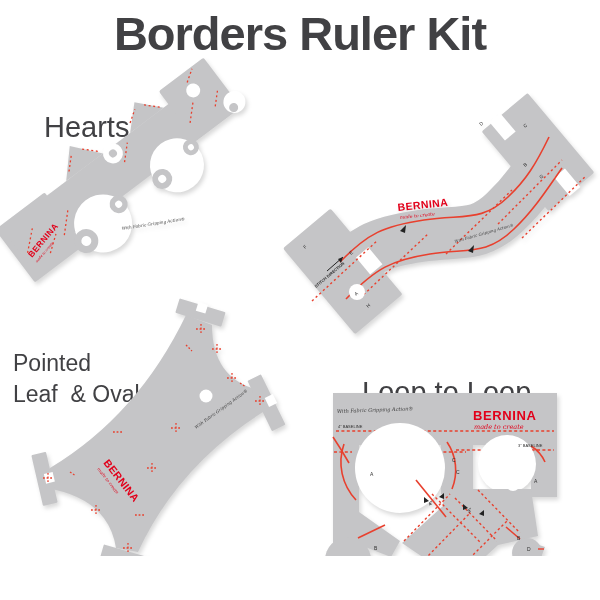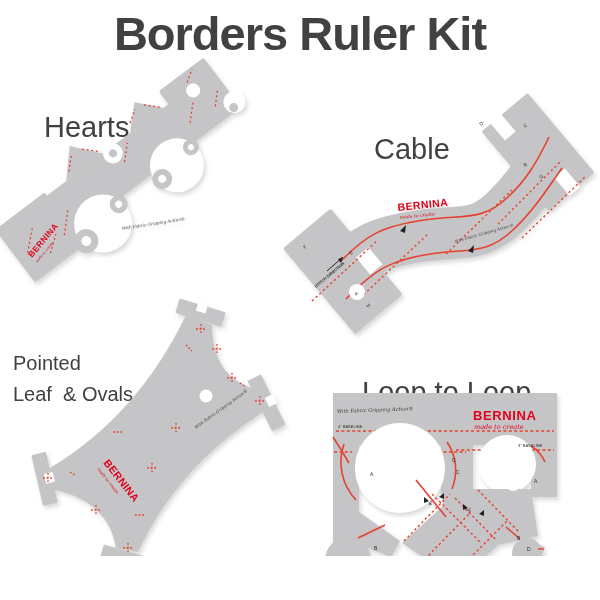--- a/index.html
+++ b/index.html
@@ -4,41 +4,40 @@
 <style>
   html,body{margin:0;padding:0;background:#ffffff;}
   .stage{position:relative;width:600px;height:556px;background:#ffffff;overflow:hidden;
          font-family:"Liberation Sans",sans-serif;padding-left:33px;}
   .page-title{position:absolute;left:0;top:6px;width:600px;text-align:center;margin:0;
               font-size:47px;font-weight:600;color:#414144;letter-spacing:-1px;}
   .ruler-label{position:absolute;color:#414144;font-size:29px;font-weight:400;
                white-space:pre;line-height:31px;}
   .lbl-hearts{left:44px;top:112px;}
   .lbl-cable{left:374px;top:134px;}
-  .lbl-pointed{left:13px;top:348px;font-size:20px;}
+  .lbl-pointed{left:13px;top:348px;font-size:23px;}
   .lbl-loop{left:362px;top:377px;}
   svg{position:absolute;left:0;top:0;}
   .gray{fill:#c5c5c7;}
   .white{fill:#ffffff;}
   .red-stroke{stroke:#e8402e;fill:none;}
   .brand{fill:#e2001a;font-weight:bold;font-family:"Liberation Sans",sans-serif;}
   .tagline{fill:#e2001a;font-style:italic;font-family:"DejaVu Serif",serif;}
   .script{fill:#3a3a3a;font-style:italic;font-family:"DejaVu Serif",serif;}
   .letter{fill:#2f2f2f;font-family:"Liberation Sans",sans-serif;}
   .tinytext{fill:#2f2f2f;font-family:"Liberation Sans",sans-serif;}
 </style>
 </head>
 <body>
 
 <div class="stage">
 
   <h1 class="page-title">Borders Ruler Kit</h1>
 
   <div class="ruler-label lbl-hearts">Hearts</div>
-  <div class="ruler-label lbl-cable">Cable</div>
   <div class="ruler-label lbl-pointed"><span>Pointed</span><br><span>Leaf  &amp; Ovals</span></div>
   <div class="ruler-label lbl-loop">Loop to Loop</div>
 
   <svg width="600" height="600" viewBox="0 0 600 600">
 
     <g style="filter:drop-shadow(2px 3px 2px rgba(0,0,0,0.15))">
       <g transform="translate(30,266) rotate(-37)">
         <g>
           <rect class="gray" x="-6" y="-50" width="62" height="66" rx="2"></rect>
           <rect class="gray" x="0" y="-46" width="260" height="46"></rect>

